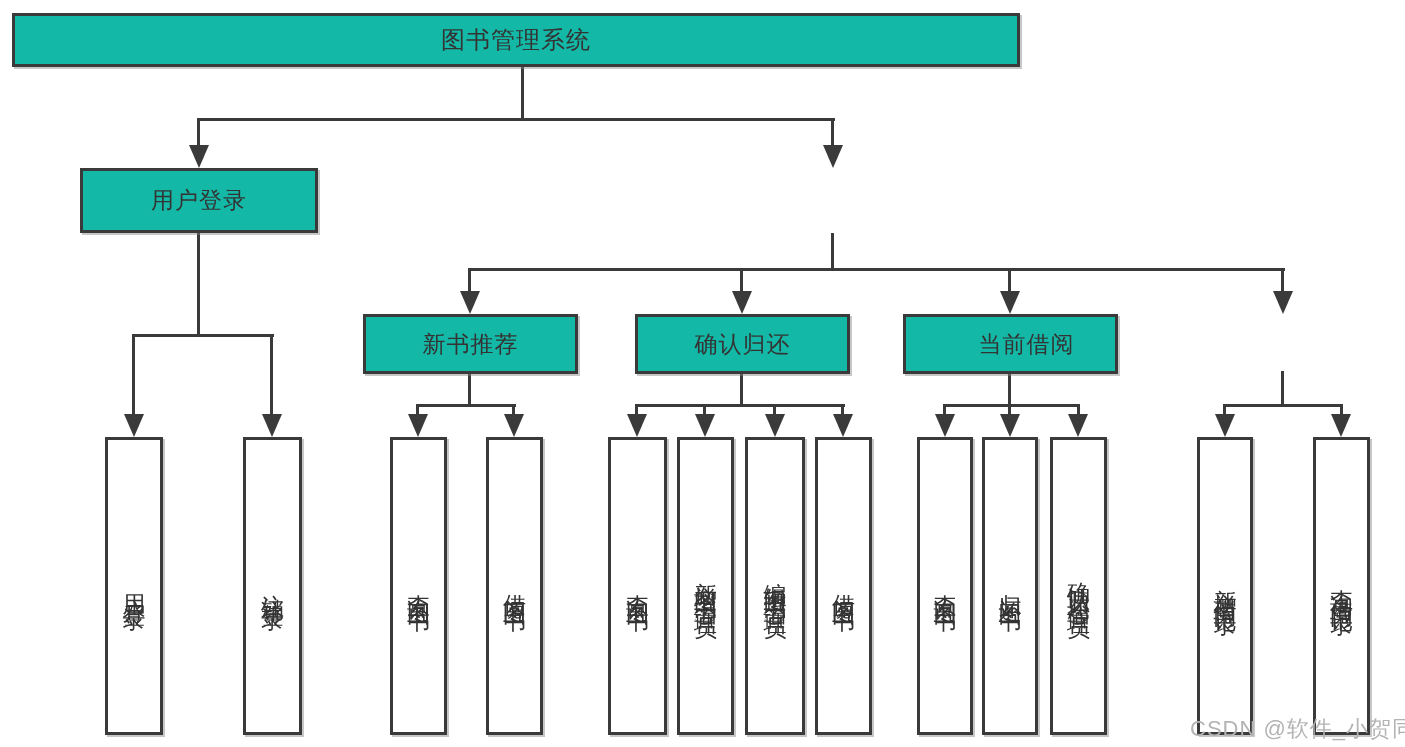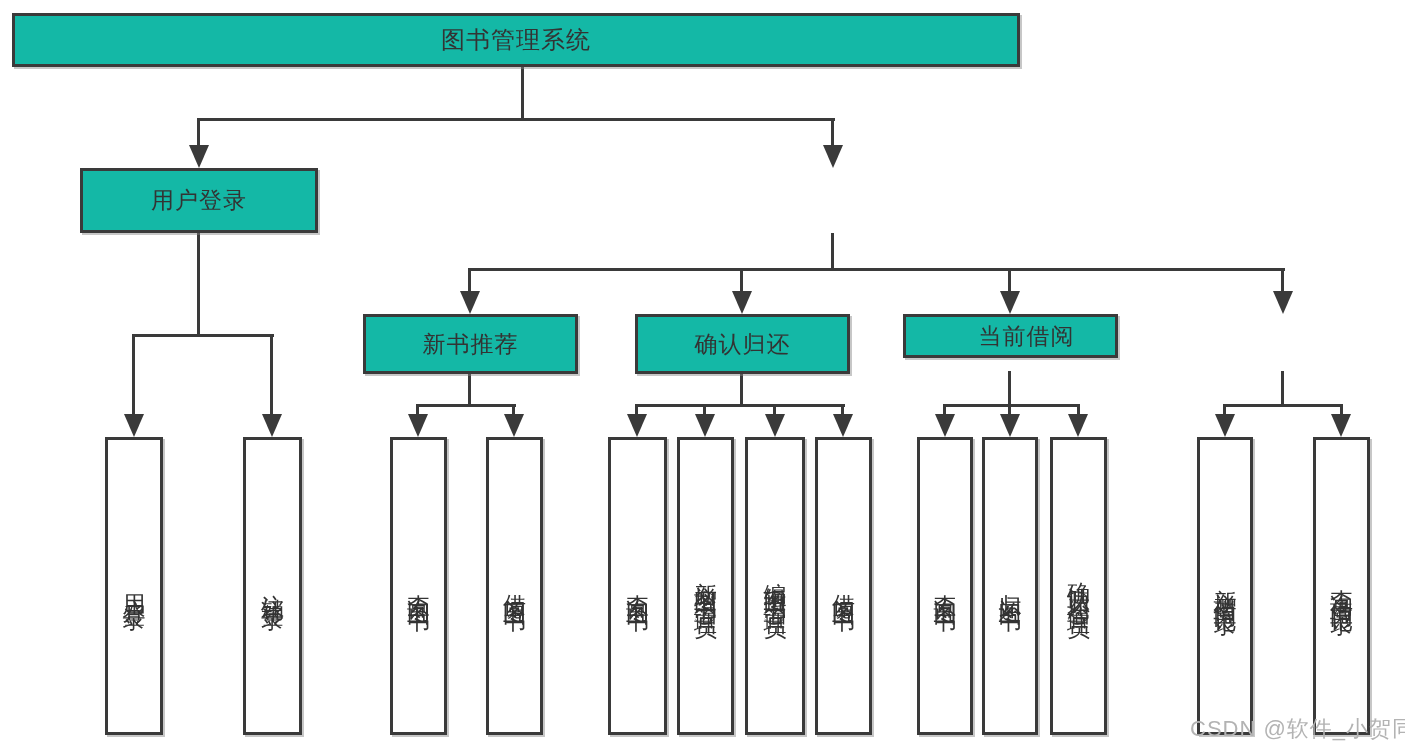--- a/index.html
+++ b/index.html
@@ -88,21 +88,21 @@
   <div class="line" style="left:740px;top:268px;width:3px;height:26px;"></div>
   <div class="line" style="left:1008px;top:268px;width:3px;height:26px;"></div>
   <div class="line" style="left:1281px;top:268px;width:3px;height:26px;"></div>
   <div class="arrow" style="left:460px;top:291px;"></div>
   <div class="arrow" style="left:732px;top:291px;"></div>
   <div class="arrow" style="left:1000px;top:291px;"></div>
   <div class="arrow" style="left:1273px;top:291px;"></div>
 
   <div class="hbox" style="left:363px;top:314px;width:215px;height:60px;">新书推荐</div>
   <div class="hbox" style="left:635px;top:314px;width:215px;height:60px;">确认归还</div>
-  <div class="hbox" style="left:903px;top:314px;width:215px;height:44px;padding-left:32px;">当前借阅</div>
+  <div class="hbox" style="left:903px;top:314px;width:215px;height:60px;padding-left:32px;">当前借阅</div>
 
   <div class="line" style="left:468px;top:371px;width:3px;height:36px;"></div>
   <div class="line" style="left:416px;top:404px;width:100px;height:3px;"></div>
   <div class="line" style="left:416px;top:404px;width:3px;height:12px;"></div>
   <div class="line" style="left:512px;top:404px;width:3px;height:12px;"></div>
   <div class="arrow" style="left:408px;top:414px;"></div>
   <div class="arrow" style="left:504px;top:414px;"></div>
 
   <div class="line" style="left:740px;top:371px;width:3px;height:36px;"></div>
   <div class="line" style="left:635px;top:404px;width:210px;height:3px;"></div>

